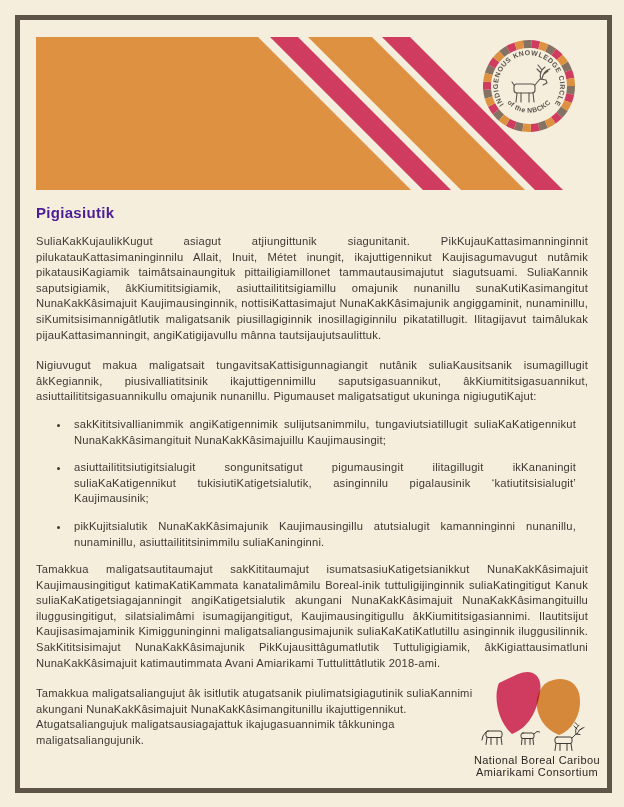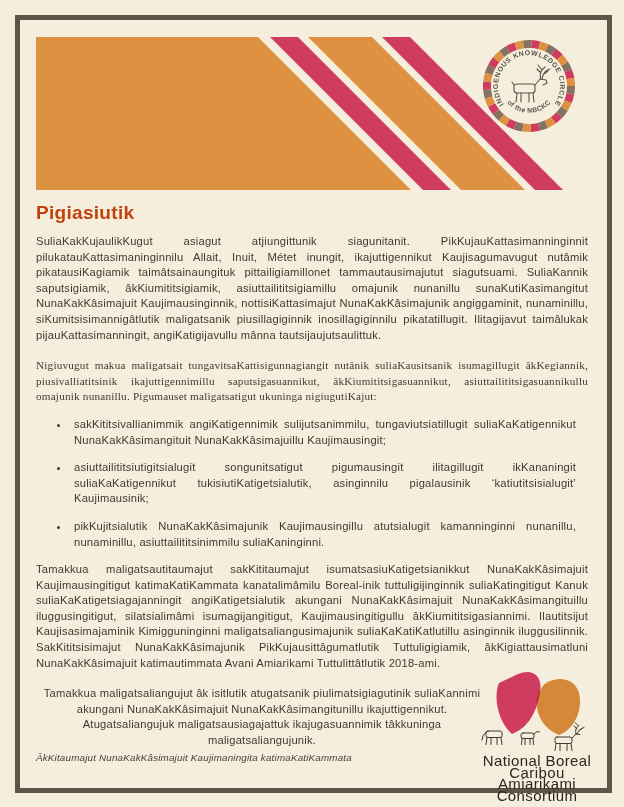--- a/index.html
+++ b/index.html
@@ -28,34 +28,34 @@
     letter-spacing:0.55px;fill:#5a544c;
   }
   .badge .arc-small{font-size:6.8px;letter-spacing:0.4px;}
   
   .content{
     position:absolute;left:36px;top:205px;width:552px;
     color:#3e3a33;font-size:11.2px;line-height:15.6px;
     letter-spacing:0.2px;
   }
   .content h2{
-    margin:0 0 13px 0;font-size:19px;line-height:16px;color:#c2410c;
+    margin:0 0 13px 0;font-size:15px;line-height:16px;color:#4c1d95;
     letter-spacing:0.3px;
   }
   .content p{margin:0 0 15px 0;text-align:justify;}
-  .content p.intro{margin-bottom:9px;font-family:Liberation Serif, serif;}
+  .content p.intro{margin-bottom:9px;}
   .content ul{margin:0 0 9px 0;padding:0 0 0 22px;text-align:justify;}
   .content li{padding-left:4px;margin:12px;}
-  .content p.narrow{width:452px;text-align:center;margin-bottom:16px;}
+  .content p.narrow{width:452px;text-align:left;margin-bottom:16px;}
   
   .petals{position:absolute;left:482px;top:668px;}
   .petals .blend{mix-blend-mode:multiply;}
   .consortium{
     position:absolute;left:458px;top:722px;width:158px;text-align:center;
-    color:#2b2722;font-size:15px;line-height:11.5px;letter-spacing:0.4px;
+    color:#2b2722;font-size:11px;line-height:11.5px;letter-spacing:0.4px;
   }
   .consortium svg{display:block;margin:0 auto 3px auto;}
   
   .note{
     position:absolute;left:36px;top:752px;width:420px;
     font-style:italic;font-size:9.8px;line-height:12.5px;color:#45413a;
     letter-spacing:0.2px;
   }
 </style>
 </head>
@@ -140,14 +140,13 @@
         <path d="M23,6 c-1,-4 0,-7 3,-8.5 m-2,3.5 l-3,-3 m4,-0.5 l-3,-3"></path>
         <path d="M24,6 c2,-4 4,-5.5 7,-6.5 m-5,3 l3,-2"></path>
       </g>
     </g>
   </svg>
   <div>National Boreal Caribou</div>
   <div>Amiarikami Consortium</div>
 </div>
 
 <div class="note">
-  <div>ÂkKitaumajut NunaKakKâsimajuit Kaujimaningita katimaKatiKammata</div>
 </div>
 
 </body></html>

